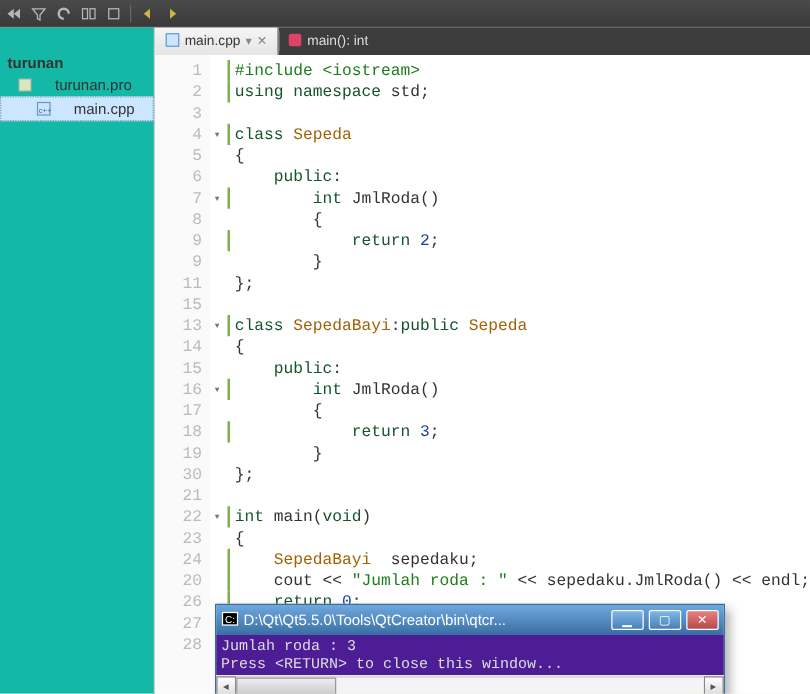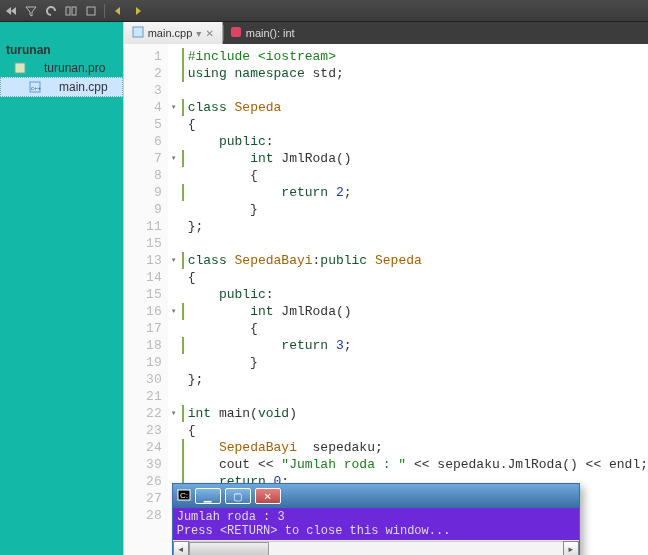--- a/index.html
+++ b/index.html
@@ -34,21 +34,21 @@
 .typ { color: #a16207; }
 .str { color: #1e7c1e; }
 .num { color: #1a3c9e; }
 .console-window { position: absolute; left: 48px; top: 461px; width: 408px; border: 1px solid #3a6ea5; box-shadow: 4px 4px 8px rgba(0,0,0,0.3); background: #ece9d8; font-family: "Segoe UI",sans-serif; }
 .cw-title { height: 24px; background: linear-gradient(#6fa8dc,#3a6ea5); display: flex; align-items: center; padding: 0 4px; gap: 4px; color: #fff; font-size: 12px; }
 .cw-title-text { flex: 1; overflow: hidden; text-overflow: ellipsis; white-space: nowrap; }
 .cw-btn { width: 26px; height: 16px; border: 1px solid #fff; border-radius: 2px; display: flex; align-items: center; justify-content: center; font-size: 10px; }
 .cw-btn.min { background: linear-gradient(#7fb7e8,#4a7fb7); }
 .cw-btn.max { background: linear-gradient(#7fb7e8,#4a7fb7); }
 .cw-btn.close { background: linear-gradient(#e87f7f,#b74a4a); }
-.cw-body { background: #6d28d9; color: #ddd; font-family: "Consolas","Courier New",monospace; font-size: 12px; padding: 2px 4px; white-space: pre; line-height: 14px; }
+.cw-body { background: #4c1d95; color: #ddd; font-family: "Consolas","Courier New",monospace; font-size: 12px; padding: 2px 4px; white-space: pre; line-height: 14px; }
 .cw-scroll { height: 18px; background: #ece9d8; display: flex; align-items: center; }
 .sb-btn { width: 16px; height: 16px; border: 1px solid #888; background: linear-gradient(#fff,#ddd); display: flex; align-items: center; justify-content: center; font-size: 9px; color: #555; }
 .sb-track { flex: 1; height: 16px; background: #f4f4f4; border-top: 1px solid #ccc; border-bottom: 1px solid #ccc; position: relative; }
 .sb-thumb { position: absolute; left: 0; width: 80px; top: 0; bottom: 0; background: linear-gradient(#eee,#ccc); border: 1px solid #999; }
 </style>
 </head>
 <body>
 
 <div class="toolbar">
   <span class="tb-icon">
@@ -146,21 +146,21 @@
           <div>15</div>
           <div>16</div>
           <div>17</div>
           <div>18</div>
           <div>19</div>
           <div>30</div>
           <div>21</div>
           <div>22</div>
           <div>23</div>
           <div>24</div>
-          <div>39</div>
+          <div>20</div>
           <div>26</div>
           <div>27</div>
           <div>28</div>
         </div>
       <div class="foldcol" id="foldcol">
           <div></div>
           <div></div>
           <div></div>
           <div class="f"></div>
           <div></div>
@@ -190,20 +190,21 @@
         </div>
       <div class="codecol" id="codecol"><div class="ln g"><span class="pre">#include</span> <span class="pre">&lt;iostream&gt;</span></div><div class="ln g"><span class="kw">using</span> <span class="kw">namespace</span> std;</div><div class="ln"></div><div class="ln g"><span class="kw">class</span> <span class="typ">Sepeda</span></div><div class="ln">{</div><div class="ln">    <span class="kw">public</span>:</div><div class="ln g">        <span class="kw">int</span> JmlRoda()</div><div class="ln">        {</div><div class="ln g">            <span class="kw">return</span> <span class="num">2</span>;</div><div class="ln">        }</div><div class="ln">};</div><div class="ln"></div><div class="ln g"><span class="kw">class</span> <span class="typ">SepedaBayi</span>:<span class="kw">public</span> <span class="typ">Sepeda</span></div><div class="ln">{</div><div class="ln">    <span class="kw">public</span>:</div><div class="ln g">        <span class="kw">int</span> JmlRoda()</div><div class="ln">        {</div><div class="ln g">            <span class="kw">return</span> <span class="num">3</span>;</div><div class="ln">        }</div><div class="ln">};</div><div class="ln"></div><div class="ln g"><span class="kw">int</span> main(<span class="kw">void</span>)</div><div class="ln">{</div><div class="ln g">    <span class="typ">SepedaBayi</span>  sepedaku;</div><div class="ln g">    cout &lt;&lt; <span class="str">"Jumlah roda : "</span> &lt;&lt; sepedaku.JmlRoda() &lt;&lt; endl;</div><div class="ln g">    <span class="kw">return</span> <span class="num">0</span>;</div><div class="ln">}</div><div class="ln g"></div></div>
     </div>
 
     <div class="console-window">
       <div class="cw-title">
         <span><svg width="14" height="14">
               <rect x="1" y="2" width="12" height="10" fill="#000" stroke="#fff"></rect>
               <text x="3" y="10" font-size="8" fill="#fff">C:</text>
             </svg></span>
+        <span class="cw-title-text">D:\Qt\Qt5.5.0\Tools\QtCreator\bin\qtcr...</span>
         <span class="cw-btn min">▁</span>
         <span class="cw-btn max">▢</span>
         <span class="cw-btn close">✕</span>
       </div>
       <div class="cw-body"><span>Jumlah roda : 3</span>
 <span>Press &lt;RETURN&gt; to close this window...</span></div>
       <div class="cw-scroll">
         <span class="sb-btn">◂</span>
         <div class="sb-track">
             <div class="sb-thumb"></div>

